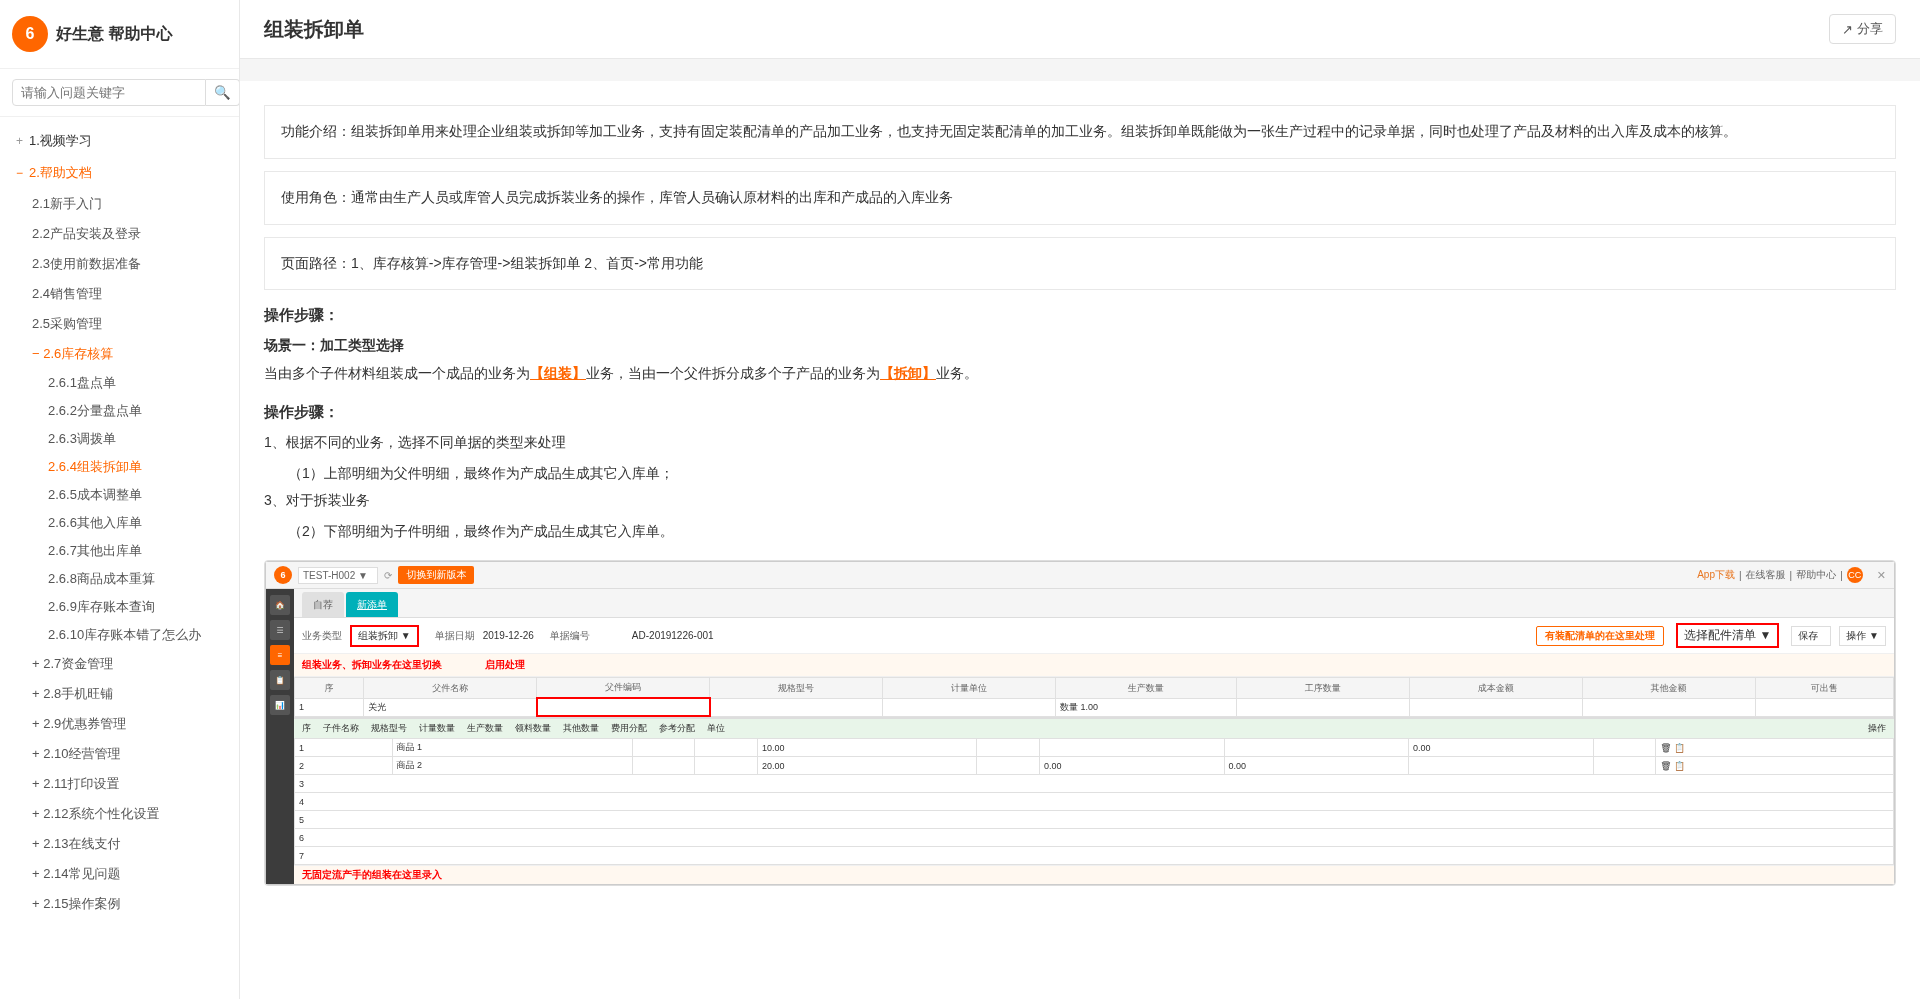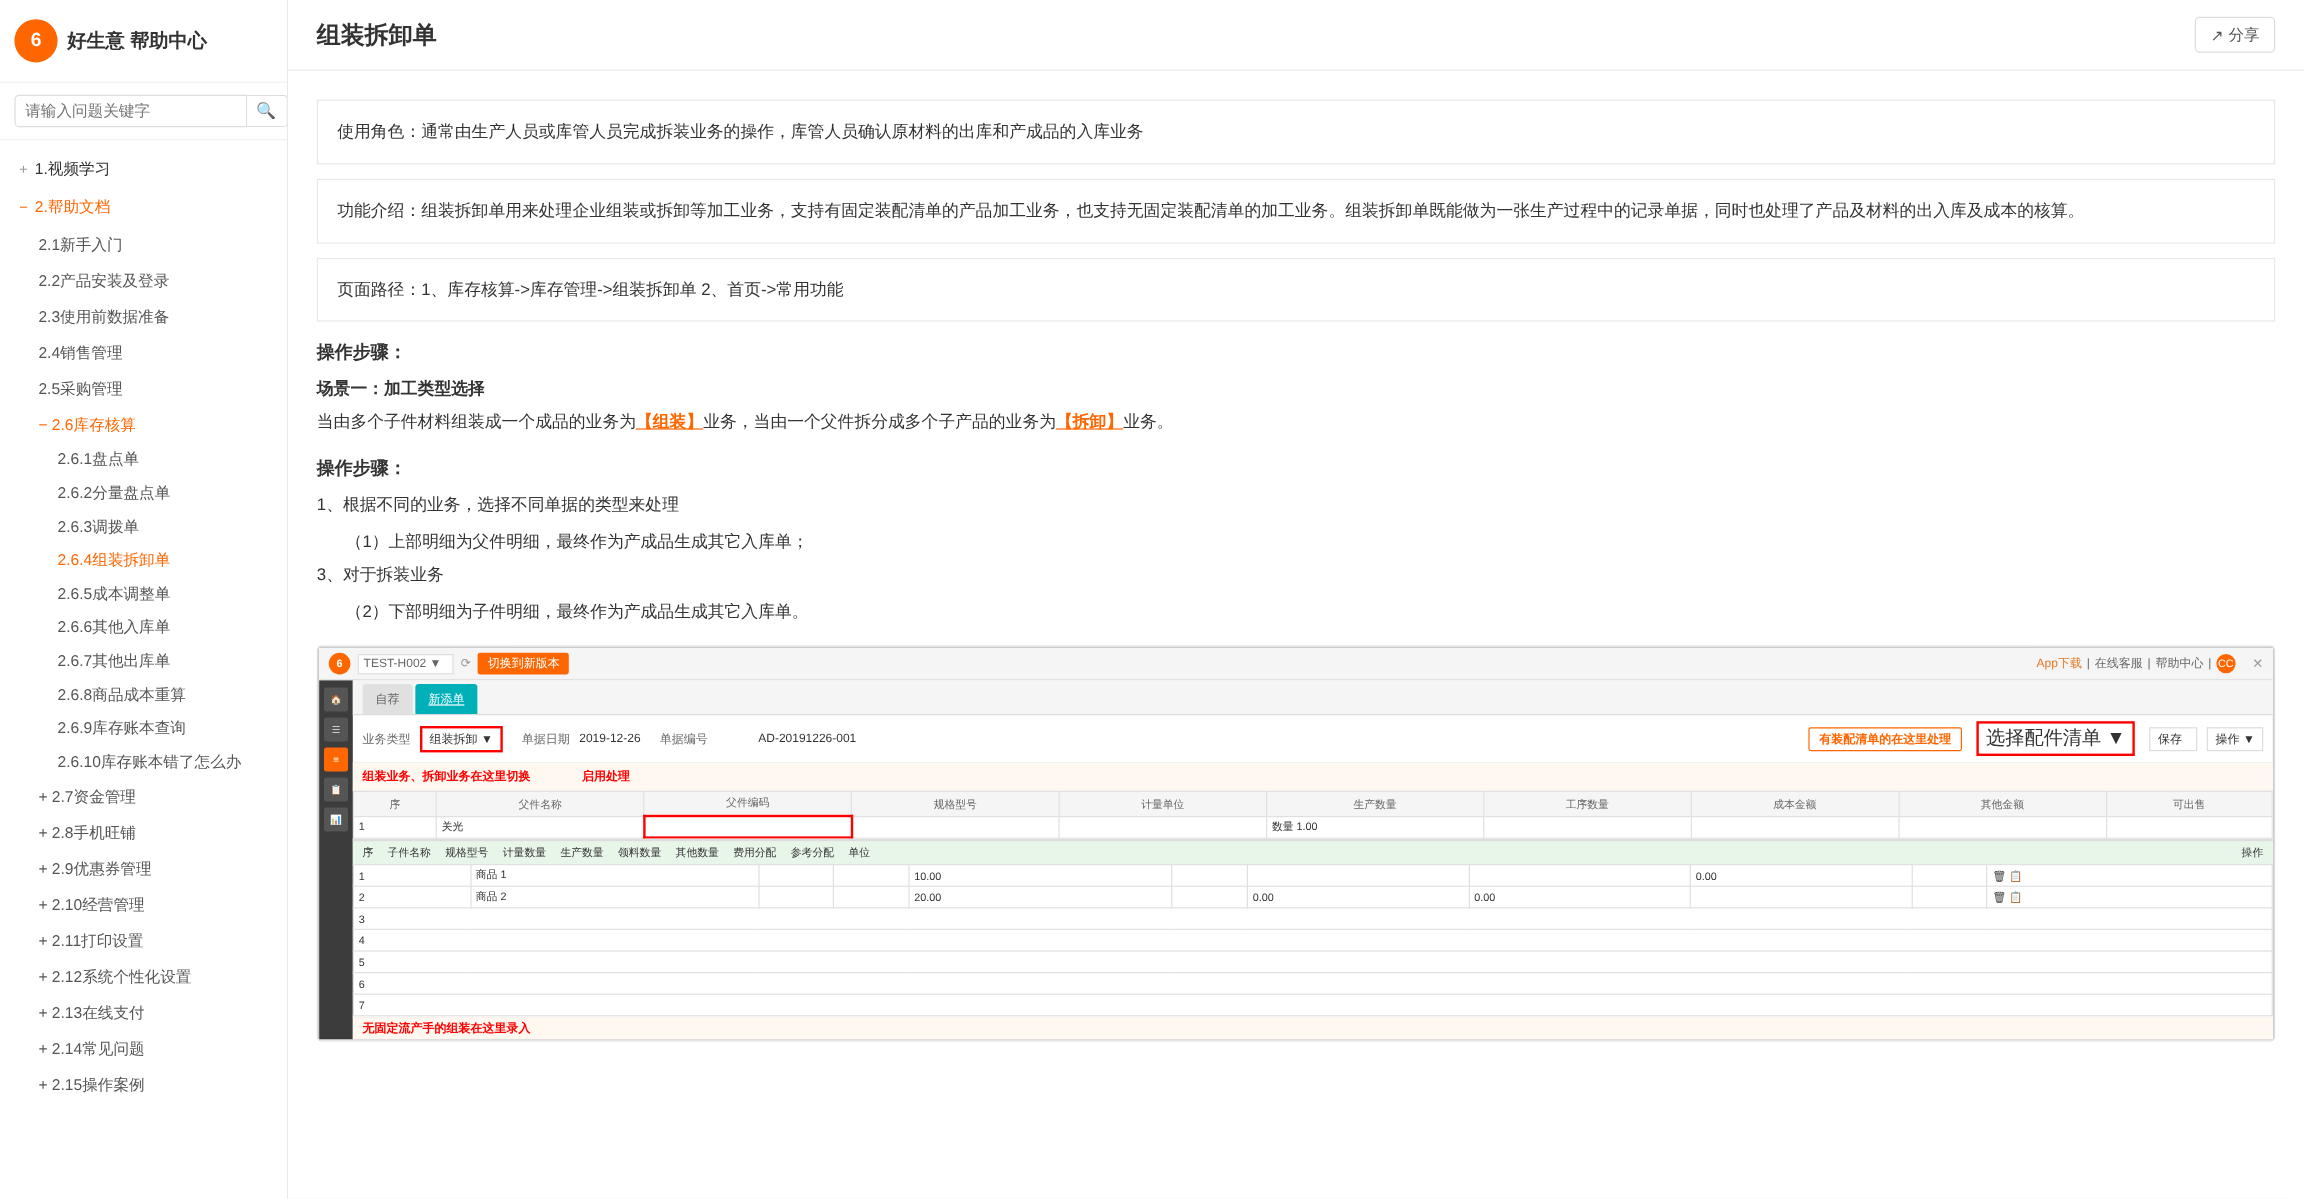--- a/index.html
+++ b/index.html
@@ -71,20 +71,21 @@
     }
     .nav-sub-sub-item.active { color: #f60; }
 
     
     #main {
       flex: 1;
       display: flex;
       flex-direction: column;
       overflow: hidden;
       background: #f5f5f5;
+      gap: 22px;
     }
 
     .main-header {
       background: #fff;
       padding: 14px 24px;
       display: flex; align-items: center; justify-content: space-between;
       border-bottom: 1px solid #e8e8e8;
     }
     .main-title { font-size: 20px; font-weight: bold; color: #333; }
     .share-btn {
@@ -314,25 +315,25 @@
     <h1 class="main-title">组装拆卸单</h1>
     <button class="share-btn">
       <span>↗</span>
       <span>分享</span>
     </button>
   </div>
 
   <div class="main-content">
 
     <div class="content-section">
+      <span>功能介绍：组装拆卸单用来处理企业组装或拆卸等加工业务，支持有固定装配清单的产品加工业务，也支持无固定装配清单的加工业务。组装拆卸单既能做为一张生产过程中的记录单据，同时也处理了产品及材料的出入库及成本的核算。</span>
+    </div>
+
+    <div class="content-section">
       <span>使用角色：通常由生产人员或库管人员完成拆装业务的操作，库管人员确认原材料的出库和产成品的入库业务</span>
-    </div>
-
-    <div class="content-section">
-      <span>功能介绍：组装拆卸单用来处理企业组装或拆卸等加工业务，支持有固定装配清单的产品加工业务，也支持无固定装配清单的加工业务。组装拆卸单既能做为一张生产过程中的记录单据，同时也处理了产品及材料的出入库及成本的核算。</span>
     </div>
 
     <div class="content-section">
       <span>页面路径：1、库存核算-&gt;库存管理-&gt;组装拆卸单 2、首页-&gt;常用功能</span>
     </div>
 
     <div class="section-title">操作步骤：</div>
 
     <div class="scenario-title">场景一：加工类型选择</div>
     <div class="body-text">
@@ -384,21 +385,21 @@
             </div>
 
             <div class="app-form-row">
               <span class="app-form-label">业务类型</span>
               <div style="border:2px solid #f00; padding:2px 6px; font-size:10px; background:#fff; min-width:60px;">组装拆卸 ▼</div>
               <span class="app-form-label" style="margin-left:8px;">单据日期</span>
               <span style="font-size:10px;color:#333;">2019-12-26</span>
               <span class="app-form-label" style="margin-left:8px;">单据编号</span>
               <span style="font-size:10px;color:#333;margin-left:34px;">AD-20191226-001</span>
               <span style="margin-left:auto;font-size:10px;font-weight:bold;color:#f60;padding:2px 8px;border:1px solid #f60;border-radius:2px;">有装配清单的在这里处理</span>
-              <div style="margin-left:4px;border:2px solid #f00;padding:2px 6px;font-size:16px;min-width:50px;background:#fff;">选择配件清单 ▼</div>
+              <div style="margin-left:4px;border:2px solid #f00;padding:2px 6px;font-size:12px;min-width:50px;background:#fff;">选择配件清单 ▼</div>
               <div style="border:1px solid #ddd;padding:2px 6px;font-size:10px;background:#fff;min-width:40px;margin-left:4px;">保存</div>
               <div style="border:1px solid #ddd;padding:2px 6px;font-size:10px;background:#fff;min-width:40px;">操作 ▼</div>
             </div>
 
 
             <div style="position:relative; padding:4px 8px; background:#fff8f0; border-bottom:1px solid #f0f0f0;">
               <span style="color:#f00; font-size:10px; font-weight:bold;">组装业务、拆卸业务在这里切换</span>
               <span style="margin-left:40px;color:#f00;font-size:10px;font-weight:bold;">启用处理</span>
             </div>
 

